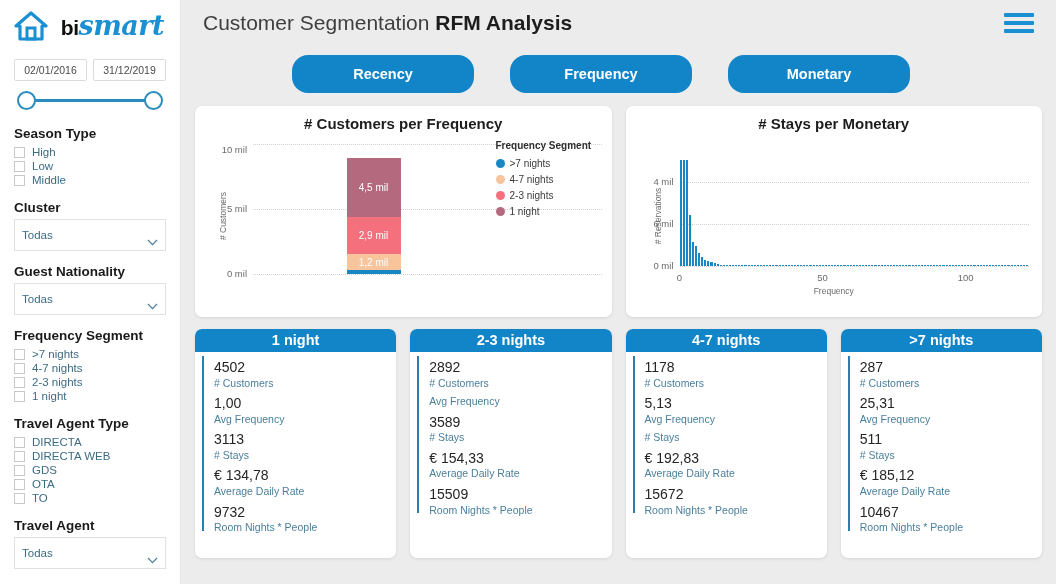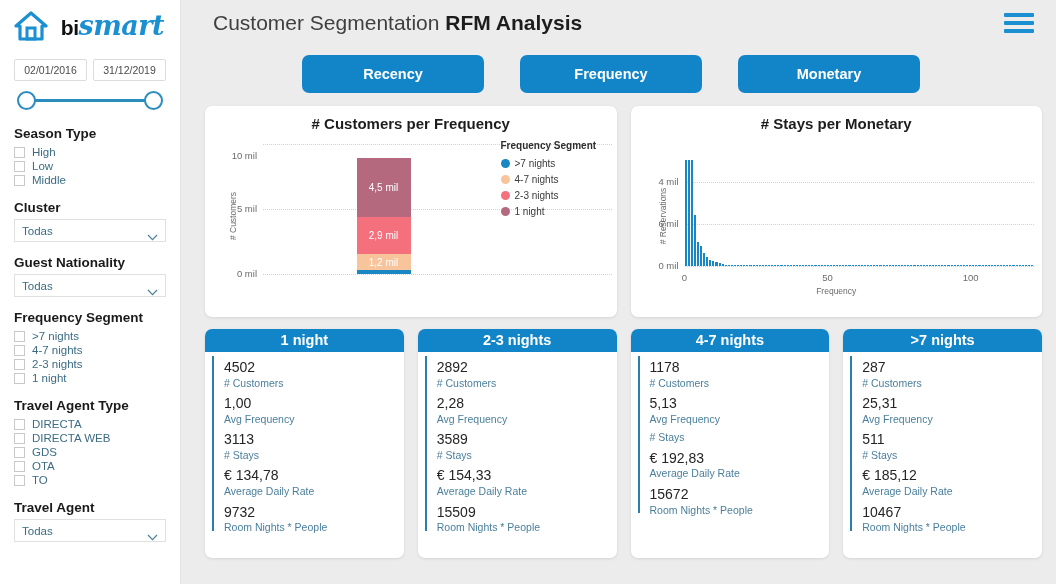--- a/index.html
+++ b/index.html
@@ -38,38 +38,38 @@
   }
   .slider-knob.left { left: 3px; }
   .slider-knob.right { right: 3px; }
 
   .filter-group { margin-top: 13px; }
   .filter-title { font-size: 13.5px; font-weight: bold; color: #1a1a1a; margin-bottom: 4px; }
   .cb-row { display: flex; align-items: center; gap: 7px; padding: 1px 0; }
   .cb-box { width: 11px; height: 11px; border: 1px solid #c9c9c9; background: #fff; flex: 0 0 11px; }
   .cb-label { font-size: 11.5px; color: #3c6c84; }
   .dropdown {
-    border: 1px solid #e0e0e0; background: #fff; height: 23px; display: flex;
+    border: 1px solid #e0e0e0; background: #fff; height: 32px; display: flex;
     align-items: center; justify-content: space-between; padding: 0 7px; margin-top: 3px;
   }
   .dropdown span.val { font-size: 11.5px; color: #3c6c84; }
   .chev { width: 11px; height: 7px; }
 
   
-  .main { flex: 1; position: relative; height: 584px; padding-left: 10px; }
+  .main { flex: 1; position: relative; height: 584px; }
   .topbar { height: 45px; display: flex; align-items: center; padding: 0 22px; }
   .page-title { font-size: 21px; color: #3f3f3f; font-weight: 300; white-space: nowrap; }
   .page-title b { color: #1d1d1d; font-weight: bold; }
   .hamburger { margin-left: auto; width: 30px; display: flex; flex-direction: column; gap: 4px; cursor: pointer; }
   .hamburger i { display: block; height: 4px; background: #1a8fd1; border-radius: 1px; }
 
   .tabs { display: flex; gap: 36px; padding: 10px 22px 0 111px; }
   .tab-btn {
     width: 182px; height: 38px; background: #1285c8; color: #fff; border: none;
-    border-radius: 7px; font-size: 14.5px; font-weight: bold;
+    border-radius: 16px; font-size: 14.5px; font-weight: bold;
     font-family: "Liberation Sans", sans-serif; cursor: pointer;
   }
 
   .charts-row { display: flex; gap: 14px; padding: 13px 14px 0 14px; }
   .panel { background: #fff; border-radius: 7px; box-shadow: 0 1px 3px rgba(0,0,0,.10); }
   .chart-panel { flex: 1; height: 211px; position: relative; }
   .chart-title { text-align: center; font-size: 15px; font-weight: bold; color: #1d1d1d; padding-top: 9px; }
 
   .plot { position: relative; height: 168px; }
   .ylabel {
@@ -252,21 +252,21 @@
 
       <div class="panel chart-panel">
         <div class="chart-title"># Customers per Frequency</div>
         <div class="plot" id="plot1">
           <div class="ylabel"># Customers</div>
         <div class="gridline" style="left: 58px; width: 349px; top: 142px;"></div>
             <div class="ytick" style="left: 10px; width: 42px; top: 136px;">0 mil</div>
             <div class="gridline" style="left: 58px; width: 349px; top: 77px;"></div>
             <div class="ytick" style="left: 10px; width: 42px; top: 71px;">5 mil</div>
             <div class="gridline" style="left: 58px; width: 349px; top: 12px;"></div>
-            <div class="ytick" style="left: 10px; width: 42px; top: 18px;">10 mil</div>
+            <div class="ytick" style="left: 10px; width: 42px; top: 12px;">10 mil</div>
             <div class="stack" style="left: 151.5px; top: 26.3px; height: 115.7px;">
               <div class="seg" style="background: rgb(181, 105, 127); height: 50.5618%;">
                 <span>4,5 mil</span>
               </div>
               <div class="seg" style="background: rgb(244, 112, 125); height: 32.5843%; align-items: center;">
                 <span>2,9 mil</span>
               </div>
               <div class="seg" style="background: rgb(247, 196, 155); height: 13.4831%;">
                 <span>1,2 mil</span>
               </div>
@@ -457,21 +457,20 @@
           </div>
         </div>
         <div class="panel card">
           <div class="card-head">2-3 nights</div>
           <div class="card-body">
             <div class="kpi">
               <div class="v">2892</div>
               <div class="k"># Customers</div>
             </div>
             <div class="kpi">
-              <div class="v">2,28</div>
               <div class="k">Avg Frequency</div>
             </div>
             <div class="kpi">
               <div class="v">3589</div>
               <div class="k"># Stays</div>
             </div>
             <div class="kpi">
               <div class="v">€ 154,33</div>
               <div class="k">Average Daily Rate</div>
             </div>

